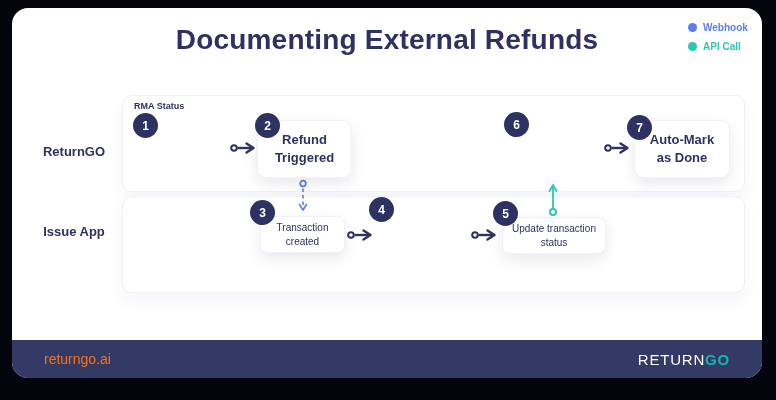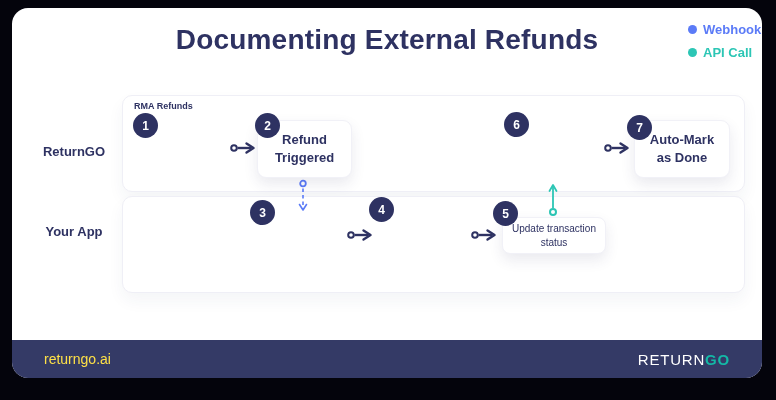--- a/index.html
+++ b/index.html
@@ -8,21 +8,21 @@
   .panel{position:absolute;left:12px;top:8px;width:750px;height:370px;
          background:#ffffff;border-radius:16px;z-index:1;}
   .title{position:absolute;left:12px;top:24px;width:750px;margin:0;text-align:center;
          font-size:28px;font-weight:bold;color:#2e3262;letter-spacing:.2px;z-index:2;}
   
   .legend{position:absolute;left:688px;top:22px;z-index:2;display:flex;flex-direction:column;gap:8px;}
   .legend-row{display:flex;align-items:center;gap:6px;}
   .dot{width:9px;height:9px;border-radius:50%;}
   .dot-blue{background:#5b7bf7;}
   .dot-teal{background:#2cc6b5;}
-  .legend-label{font-size:13px;font-weight:bold;}
+  .legend-label{font-size:10px;font-weight:bold;}
   .c-blue{color:#5b7bf7;}
   .c-teal{color:#2cc6b5;}
   
   .lane-label{position:absolute;left:30px;width:88px;text-align:center;
               font-size:13px;font-weight:bold;color:#2e3262;z-index:2;}
   
   .lane{position:absolute;left:122px;width:621px;height:95px;background:#fff;
         border:1px solid #efeff6;border-radius:10px;
         box-shadow:0 8px 16px rgba(46,50,98,.05);z-index:2;}
   .lane1{top:95px;}
@@ -37,21 +37,21 @@
   
   .badge{position:absolute;width:25px;height:25px;border-radius:50%;background:#2e3262;
          color:#fff;font-size:12px;font-weight:bold;display:flex;align-items:center;
          justify-content:center;z-index:6;}
   .connector{position:absolute;z-index:3;}
   .arrow{position:absolute;z-index:5;}
   
   .footer{position:absolute;left:12px;top:340px;width:750px;height:38px;background:#343a66;
           border-radius:0 0 16px 16px;z-index:3;display:flex;align-items:center;
           justify-content:space-between;padding:0 32px;box-sizing:border-box;}
-  .site{color:#fde047;font-size:14px;}
+  .site{color:#f97316;font-size:14px;}
   .brand{color:#ffffff;font-size:15px;font-weight:500;letter-spacing:.8px;}
   .brand-accent{color:#14b8a6;font-weight:800;}
 </style>
 </head>
 <body>
 
 <div class="stage">
   <div class="panel"></div>
 
   <h1 class="title">Documenting External Refunds</h1>
@@ -61,28 +61,29 @@
       <span class="dot dot-blue"></span>
       <span class="legend-label c-blue">Webhook</span>
     </div>
     <div class="legend-row">
       <span class="dot dot-teal"></span>
       <span class="legend-label c-teal">API Call</span>
     </div>
   </div>
 
   <div class="lane-label" style="top:144px">ReturnGO</div>
-  <div class="lane-label" style="top:224px">Your App</div>
+  <div class="lane-label" style="top:224px">Issue App</div>
 
   <div class="lane lane1">
-    <span class="lane-tag">RMA Refunds</span>
+    <span class="lane-tag">RMA Status</span>
   </div>
   <div class="lane lane2"></div>
 
   <div class="card" style="left:257px;top:120px;width:95px;height:58px">Refund Triggered</div>
+  <div class="card card-sm c-blue" style="left:260px;top:216px;width:85px;height:37px">Transaction created</div>
   <div class="card card-sm c-teal" style="left:502px;top:217px;width:104px;height:37px">Update transaction status</div>
   <div class="card" style="left:634px;top:120px;width:96px;height:58px">Auto-Mark as Done</div>
 
   <div class="badge" style="left:133px;top:113px">1</div>
   <div class="badge" style="left:255px;top:113px">2</div>
   <div class="badge" style="left:250px;top:200px">3</div>
   <div class="badge" style="left:369px;top:197px">4</div>
   <div class="badge" style="left:493px;top:201px">5</div>
   <div class="badge" style="left:504px;top:112px">6</div>
   <div class="badge" style="left:627px;top:115px">7</div>

